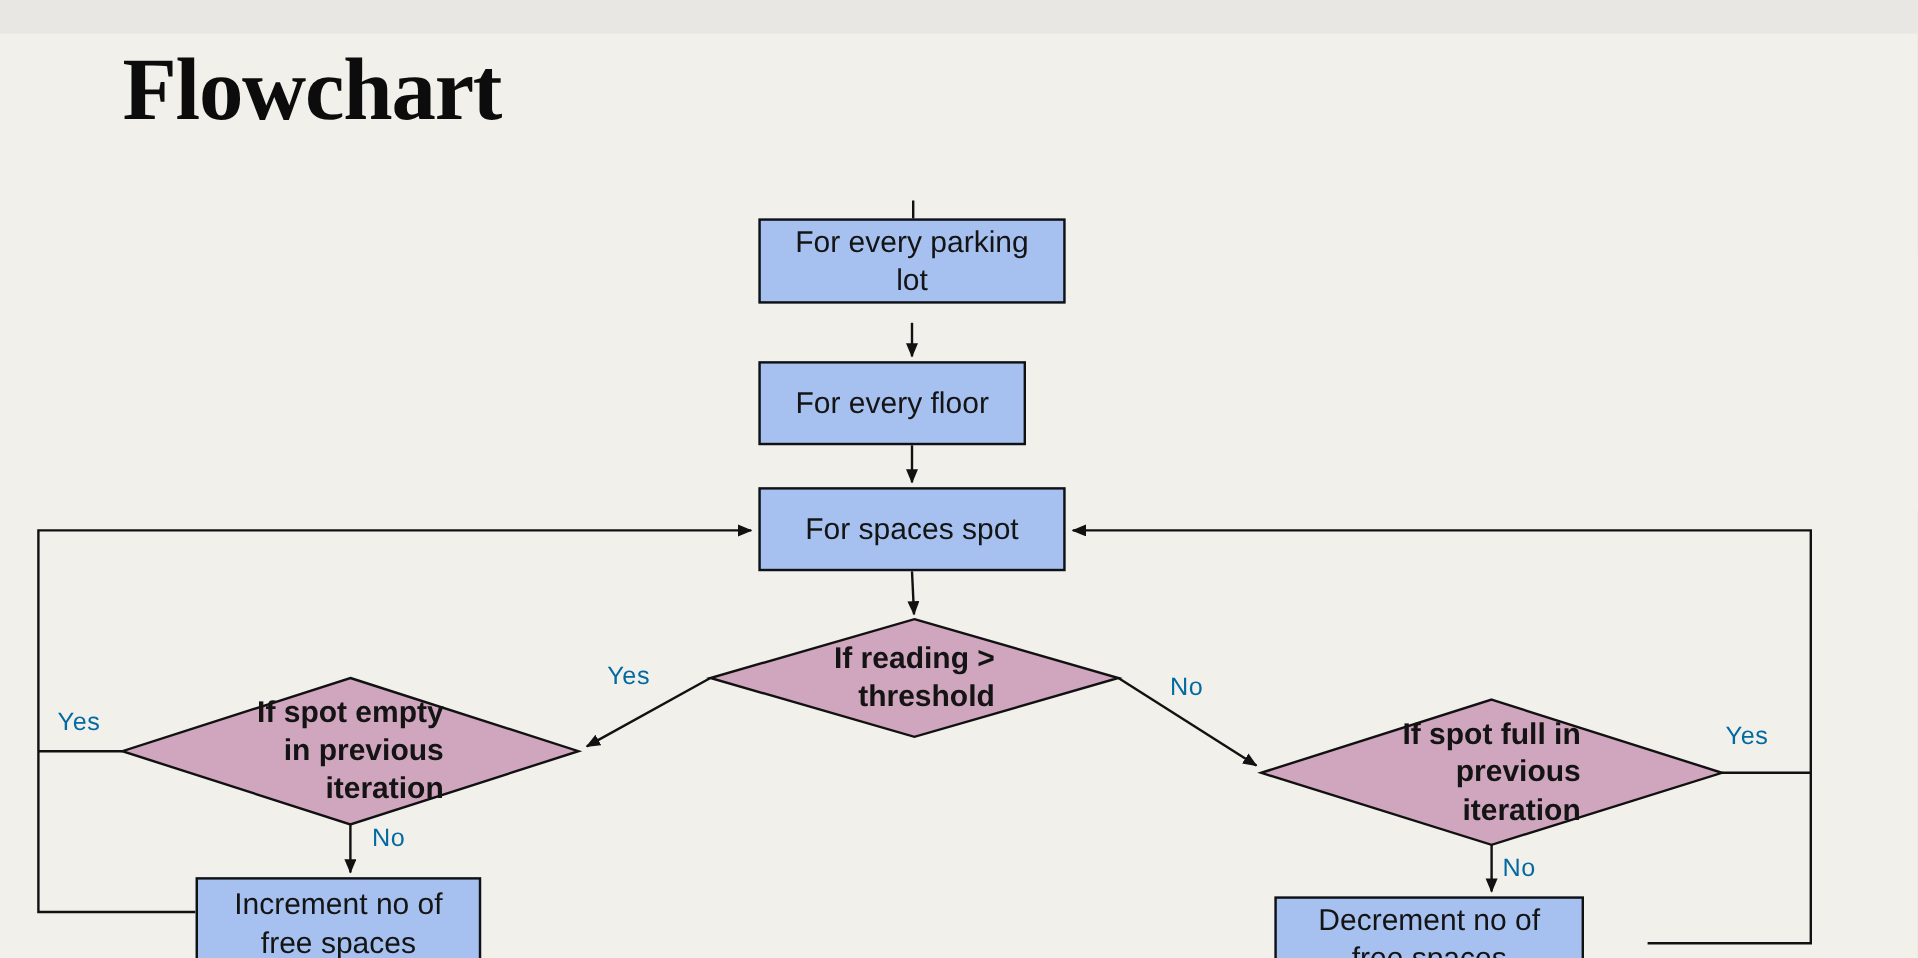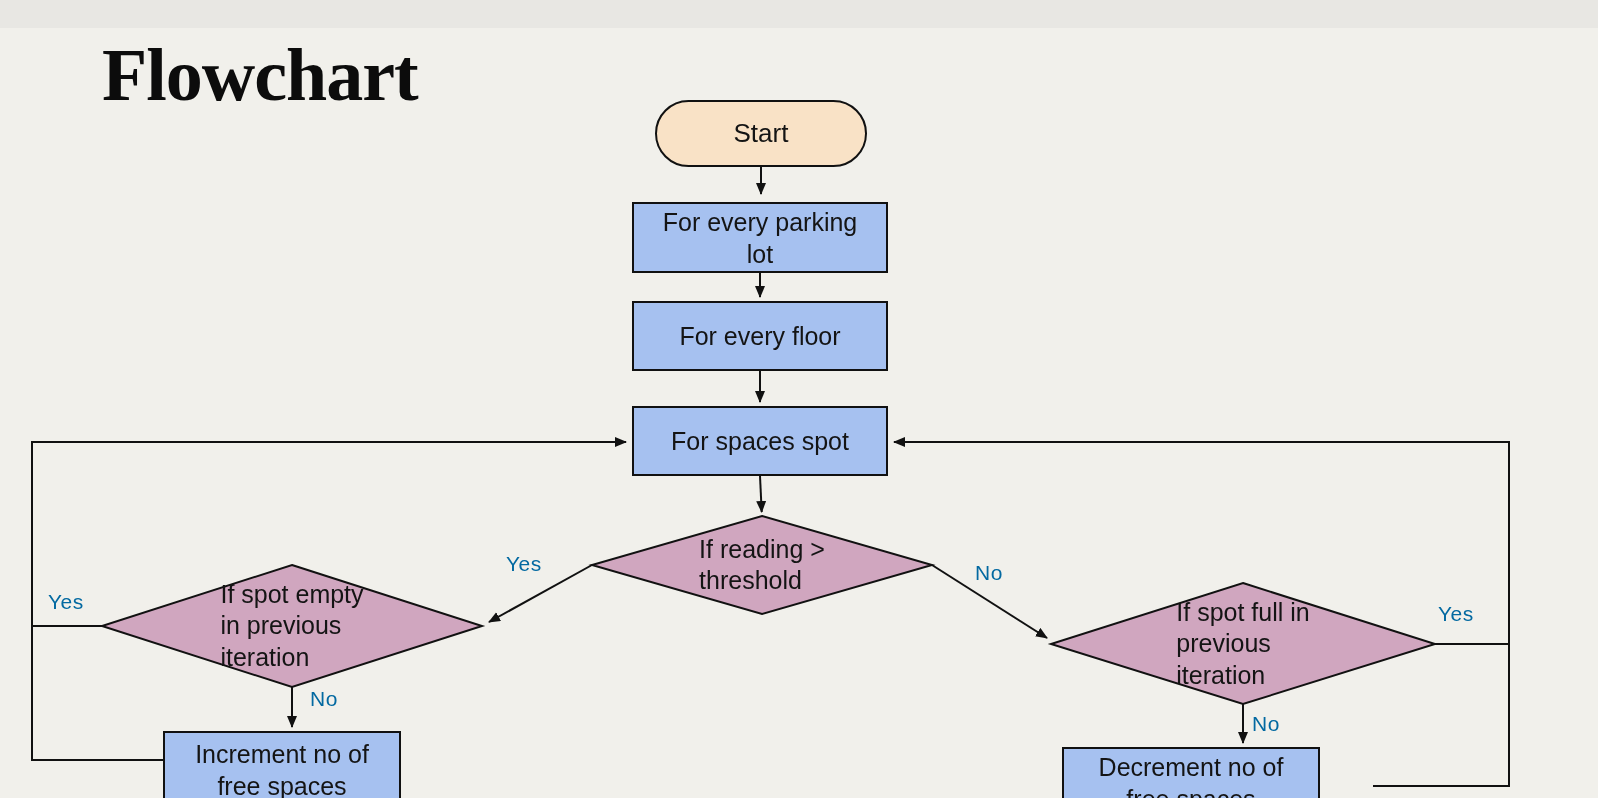--- a/index.html
+++ b/index.html
@@ -52,25 +52,26 @@
   .terminal {
     background: var(--terminal-fill, #f9e2c6);
     border-radius: 34px;
     font-size: 26px;
   }
   .diamond-label {
     position: absolute;
     display: flex;
     align-items: center;
     justify-content: center;
-    text-align: left;
+    text-align: right;
     font-size: 25px;
     line-height: 1.26;
     white-space: pre-line;
     pointer-events: none;
+    font-weight: bold;
   }
   .edge-label {
     position: absolute;
     font-size: 21px;
     letter-spacing: 0.5px;
     color: #0369a1;
   }
   #page-title {
     position: absolute;
     left: 102px;
@@ -111,26 +112,25 @@
     <path class="edge" d="M102 598 H32"></path>
 
     <path class="edge" d="M1373 758 H1509 V414 H894" marker-end="url(#arrow)"></path>
     <path class="edge" d="M1435 616 H1509"></path>
 
     <polygon class="diamond" points="762,488 932,537 762,586 592,537"></polygon>
     <polygon class="diamond" points="292,537 482,598 292,659 102,598"></polygon>
     <polygon class="diamond" points="1243,555 1435,616 1243,676 1051,616"></polygon>
   </svg>
 
-  <div class="node terminal" style="left:655px; top:72px; width:212px; height:67px;">Start</div>
 
-  <div class="node process" style="left:632px; top:174px; width:256px; height:71px;">For every parking
+  <div class="node process" style="left:632px; top:154px; width:256px; height:71px;">For every parking
 lot</div>
 
-  <div class="node process" style="left:632px; top:273px; width:256px; height:70px;">For every floor</div>
+  <div class="node process" style="left:632px; top:273px; width:223px; height:70px;">For every floor</div>
 
   <div class="node process" style="left:632px; top:378px; width:256px; height:70px;">For spaces spot</div>
 
   <div class="node process" style="left:163px; top:703px; width:238px; height:77px;">Increment no of
 free spaces</div>
 
   <div class="node process" style="left:1062px; top:719px; width:258px; height:71px;">Decrement no of
 free spaces</div>
 
   <div class="diamond-label" style="left:642px; top:490px; width:240px; height:94px;">If reading &gt;

